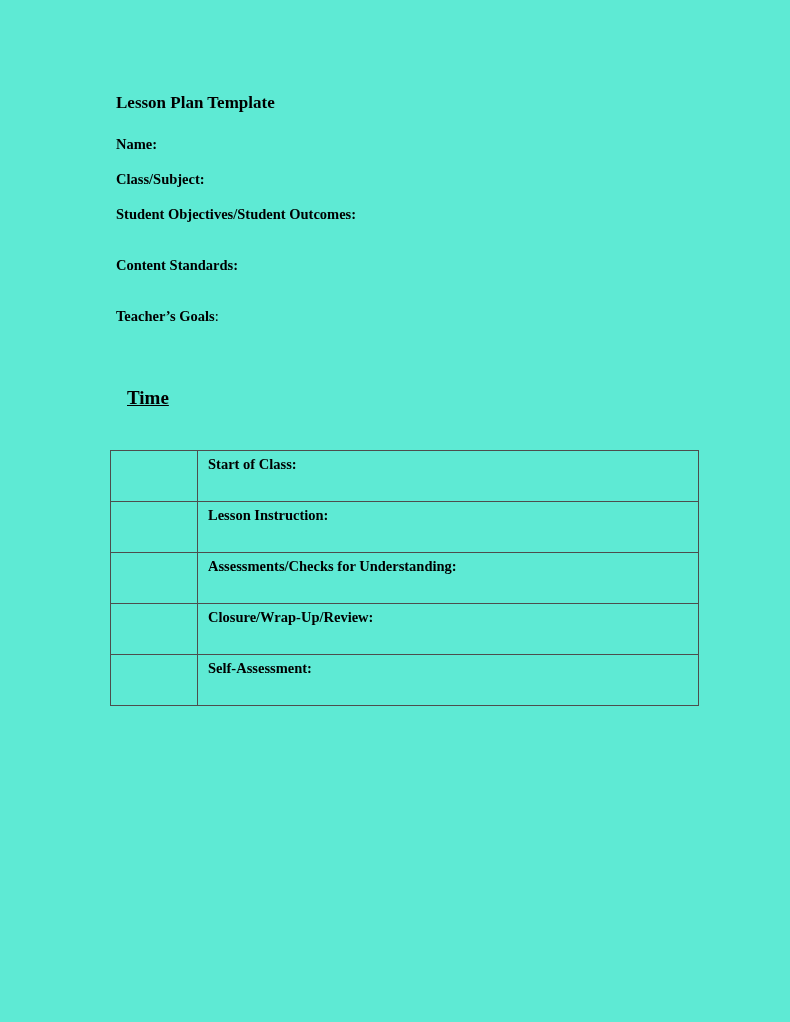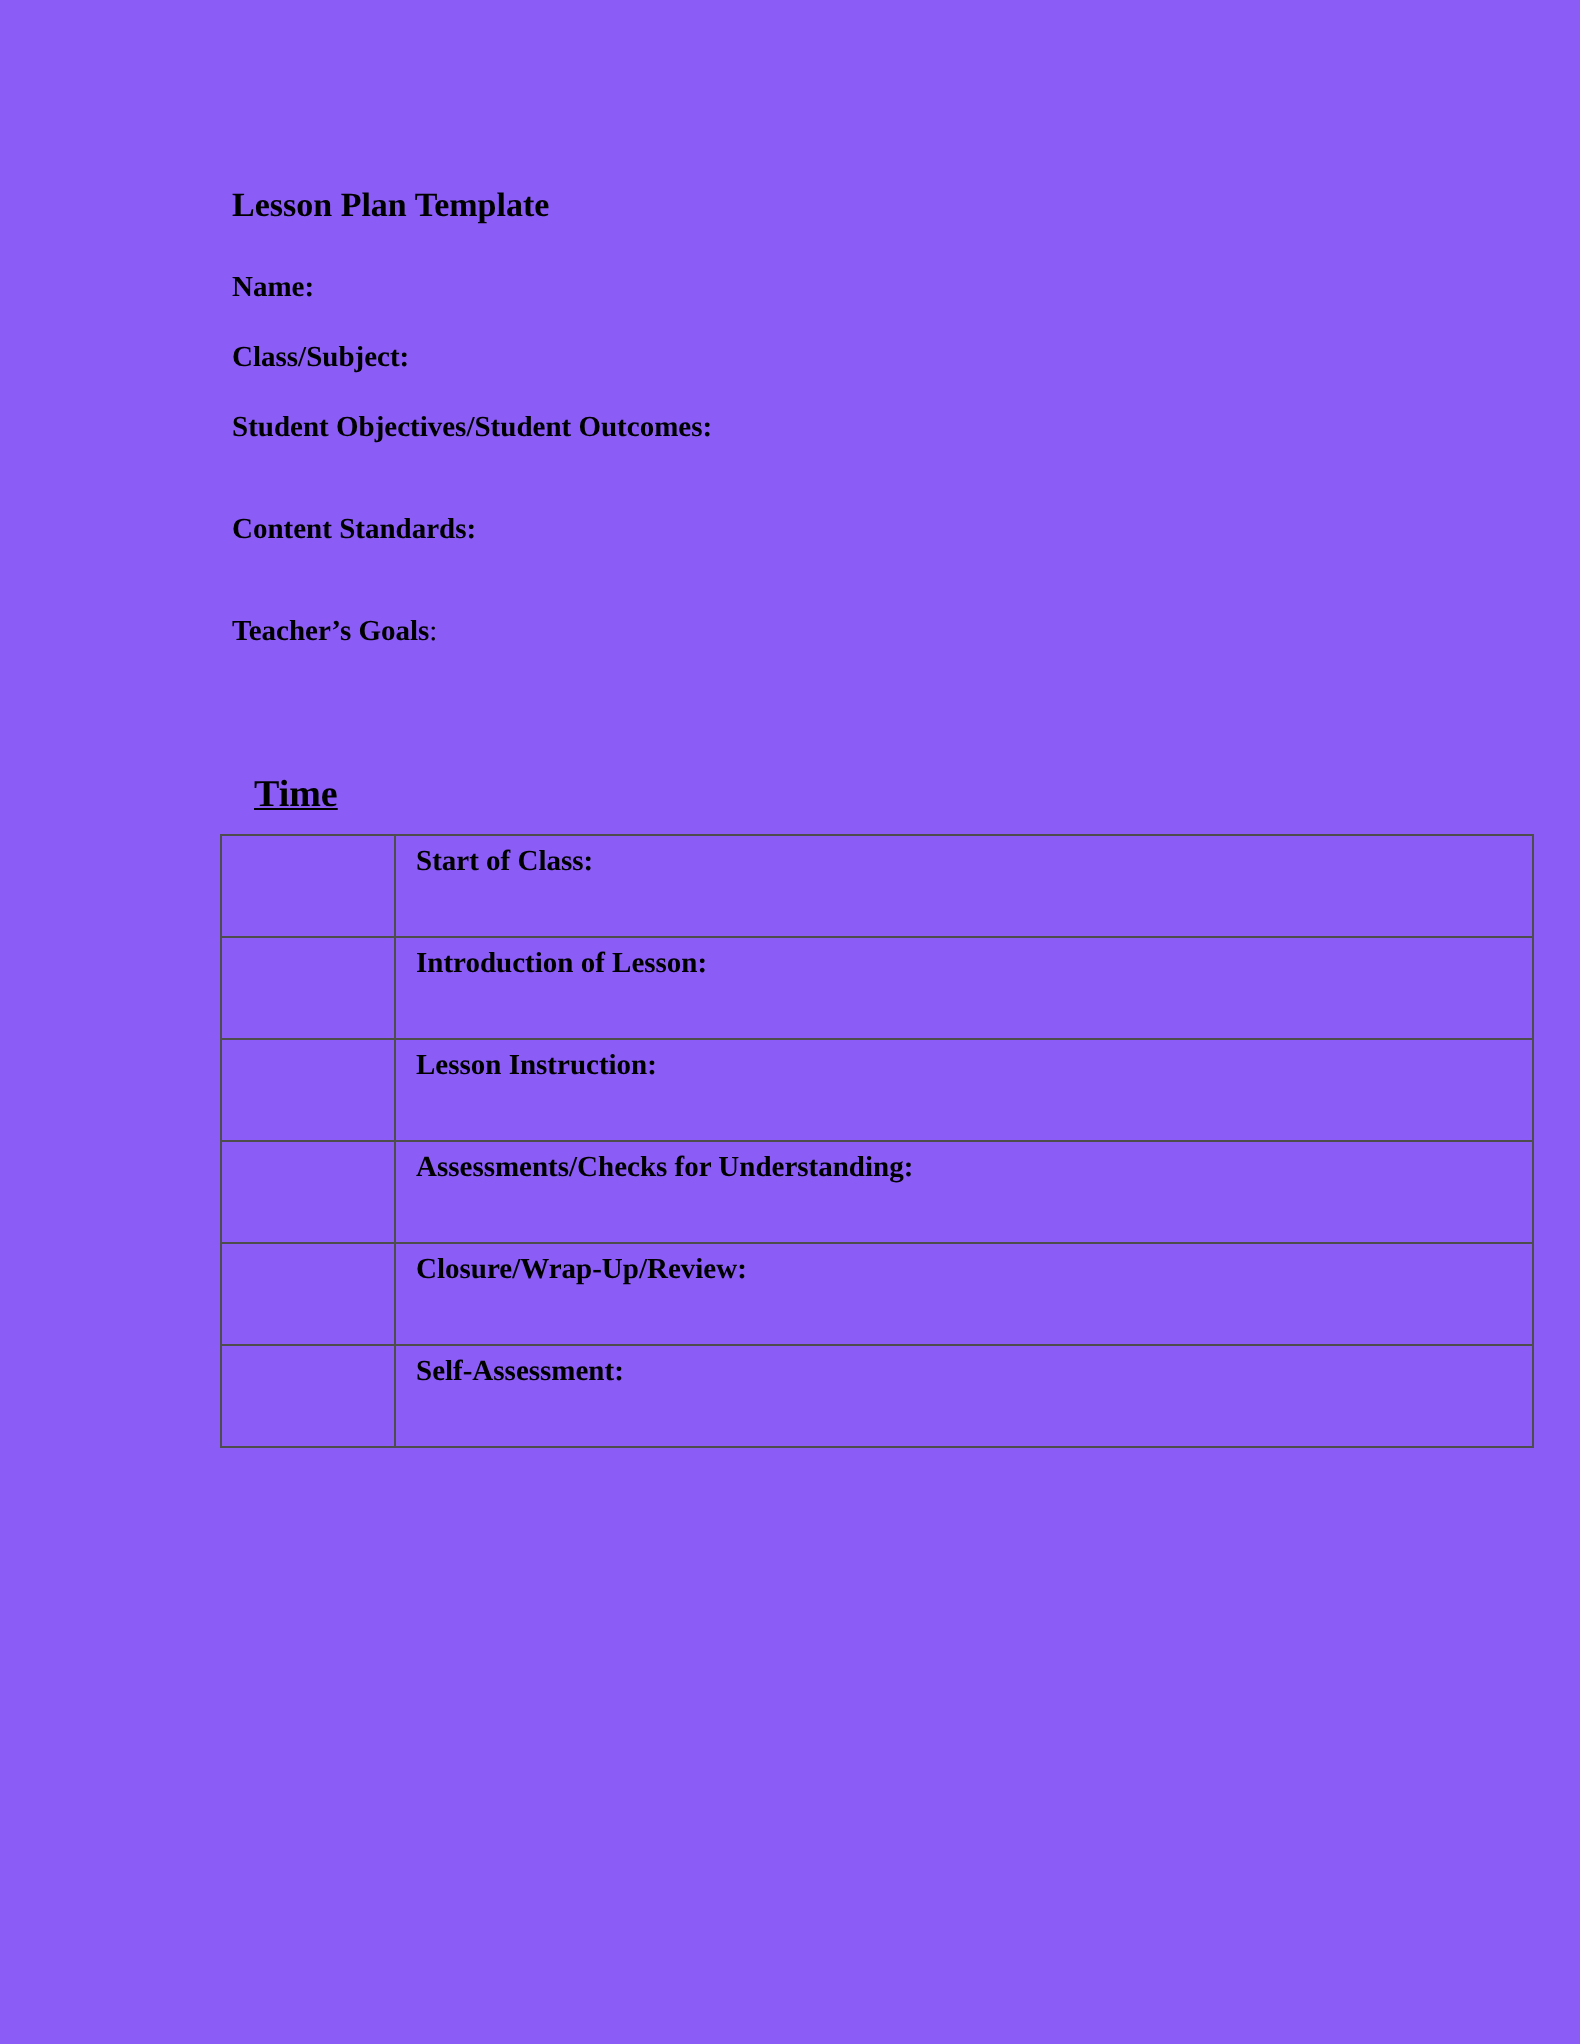--- a/index.html
+++ b/index.html
@@ -1,21 +1,21 @@
 <!DOCTYPE html>
 <html><head>
 <meta charset="utf-8">
 <style>
   * { margin: 0; padding: 0; box-sizing: border-box; }
   html, body { background: #ffffff; }
   .page {
     position: relative;
     width: 790px;
     height: 1022px;
-    background: #8b5cf6;
+    background: #5eead4;
     font-family: "Liberation Serif", "DejaVu Serif", serif;
     color: #000000;
     overflow: hidden;
   }
   .content {
     padding: 93px 0 0 110px;
   }
   .doc-title {
     font-size: 17px;
     line-height: 20px;
@@ -37,22 +37,23 @@
     display: inline-block;
     font-size: 19px;
     line-height: 18px;
     font-weight: bold;
     text-decoration: underline;
     margin-left: 17px;
     margin-bottom: 10px;
   }
   table.lesson-table {
     border-collapse: collapse;
-    width: 657px;
+    width: 589px;
     table-layout: fixed;
+    margin-top: 33px;
   }
   table.lesson-table td {
     border: 1px solid #4d4d4d;
     vertical-align: top;
     height: 51px;
   }
   td.time-cell { width: 87px; }
   td.section-cell {
     padding: 5px 10px;
     font-size: 14.5px;
@@ -79,24 +80,20 @@
     </div>
 
     <table class="lesson-table">
       <tbody>
         <tr>
           <td class="time-cell"></td>
           <td class="section-cell">Start of Class:</td>
         </tr>
         <tr>
           <td class="time-cell"></td>
-          <td class="section-cell">Introduction of Lesson:</td>
-        </tr>
-        <tr>
-          <td class="time-cell"></td>
           <td class="section-cell">Lesson Instruction:</td>
         </tr>
         <tr>
           <td class="time-cell"></td>
           <td class="section-cell">Assessments/Checks for Understanding:</td>
         </tr>
         <tr>
           <td class="time-cell"></td>
           <td class="section-cell">Closure/Wrap-Up/Review:</td>
         </tr>

